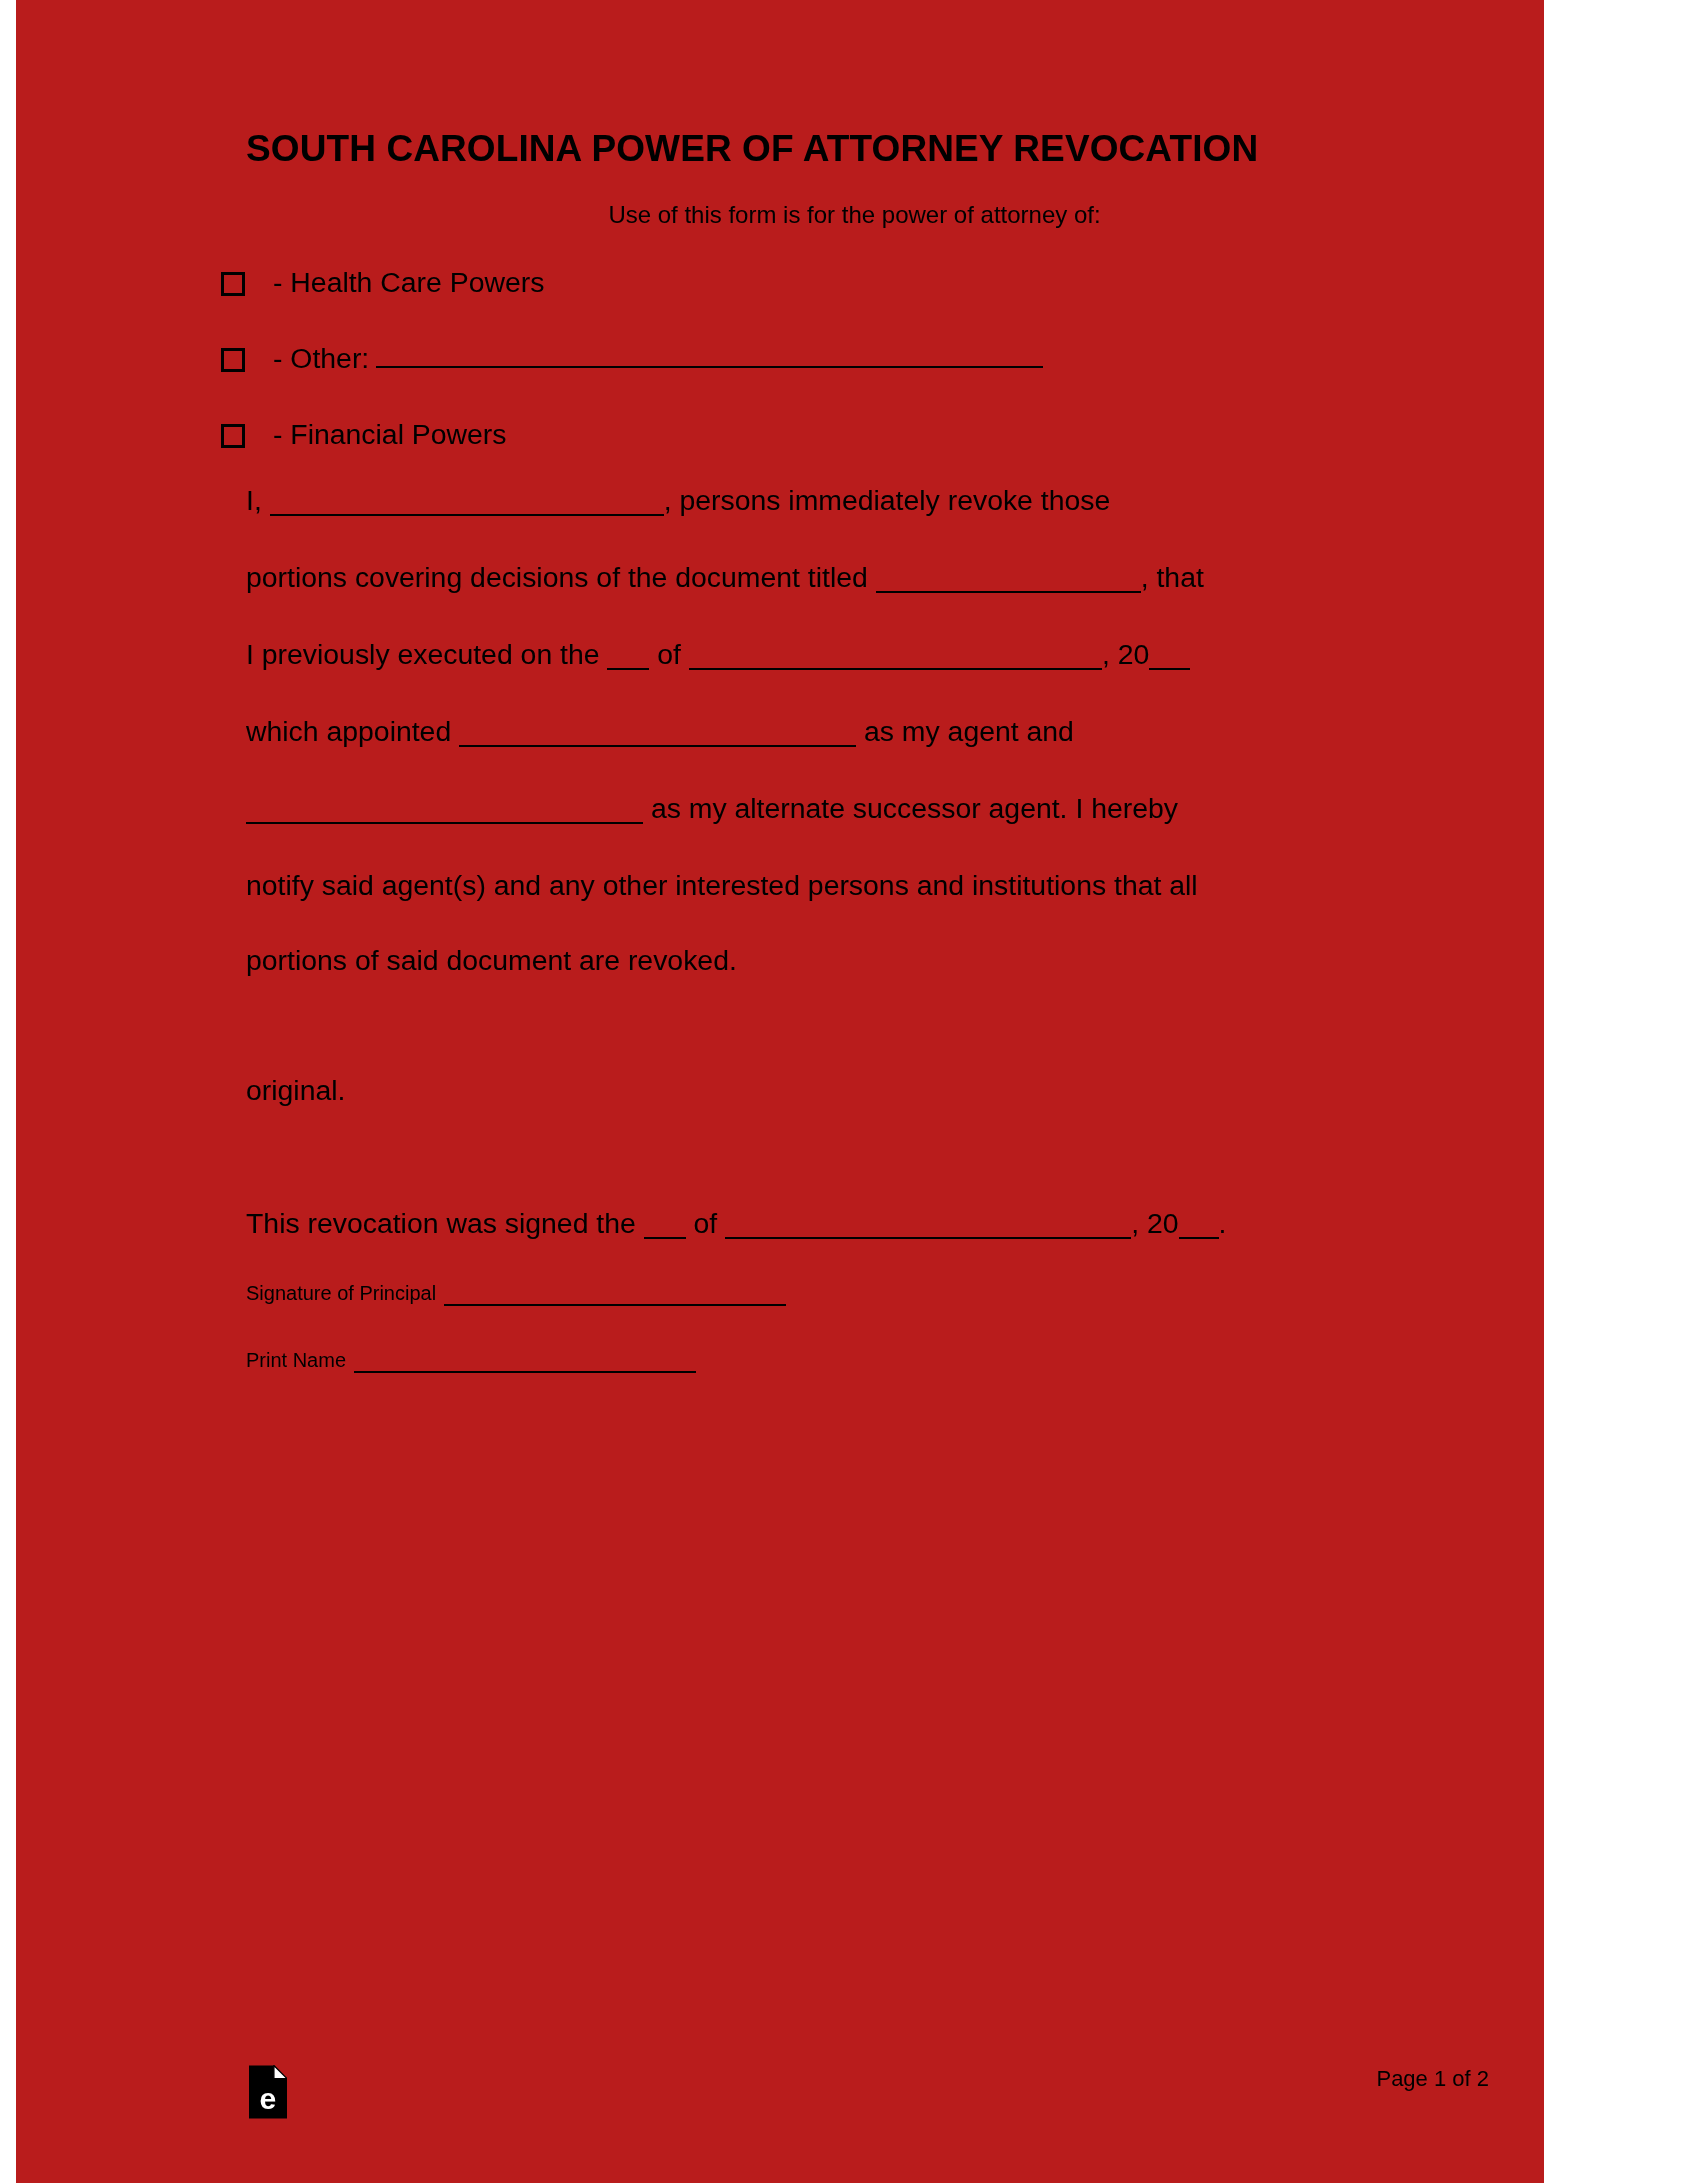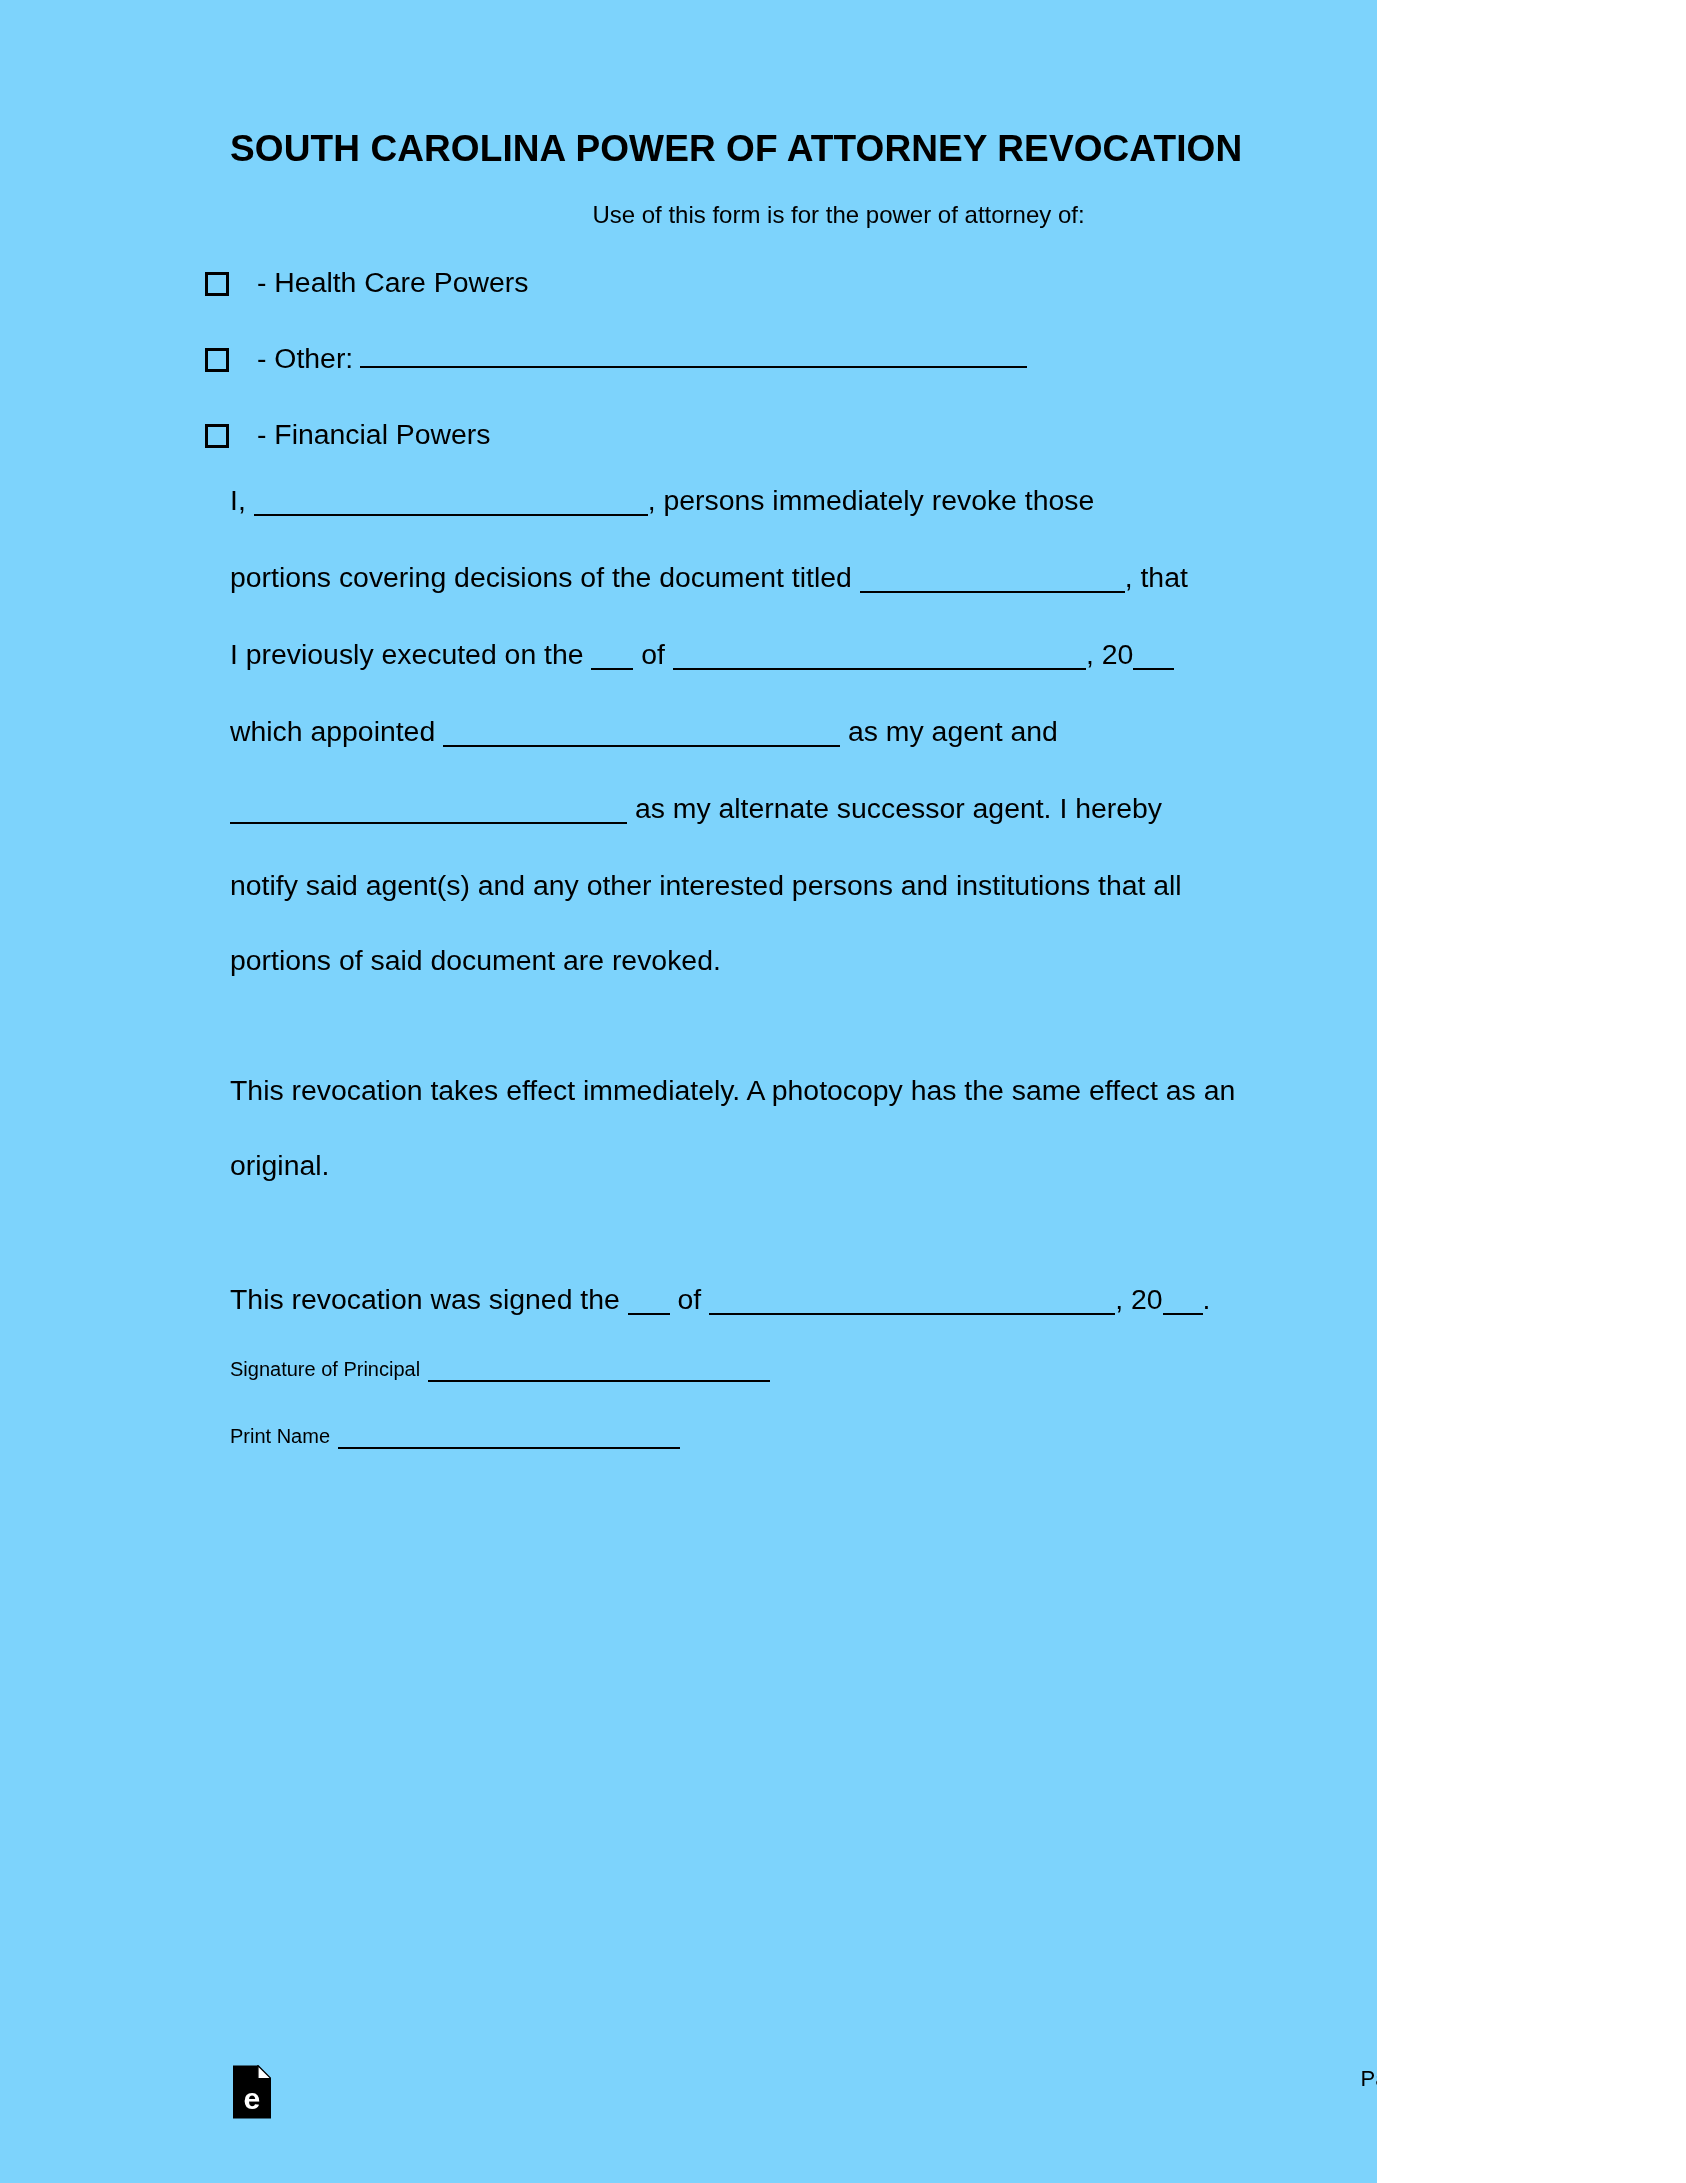--- a/index.html
+++ b/index.html
@@ -7,25 +7,26 @@
     margin: 0;
     padding: 0;
     background: #ffffff;
   }
   body {
     font-family: "Liberation Sans", sans-serif;
     color: #000000;
   }
   .page {
     position: relative;
-    width: 1377px;
+    width: 1528px;
     height: 2183px;
-    background: #7dd3fc;
+    background: #b91c1c;
     box-sizing: border-box;
     overflow: hidden;
+    margin-left: 16px;
   }
   .content {
     position: absolute;
     left: 230px;
     top: 0;
     width: 1217px;
   }
 
   
   .doc-title {
@@ -218,21 +219,20 @@
 
       <div class="para-line"><span class="rule r-alt"></span> <span>as my alternate successor agent. I hereby</span></div>
 
       <div class="para-line">notify said agent(s) and any other interested persons and institutions that all</div>
 
       <div class="para-line">portions of said document are revoked.</div>
 
     </div>
 
     <div class="effect-block">
-      <div class="para-line">This revocation takes effect immediately. A photocopy has the same effect as an</div>
       <div class="para-line">original.</div>
     </div>
 
     <div class="signing-block">
 
       <div class="sign-date-line"><span>This revocation was signed the</span> <span class="rule r-sday"></span> <span>of</span> <span class="rule r-smonth"></span><span>, 20</span><span class="rule r-syear"></span><span>.</span></div>
 
       <div class="sign-line"><span>Signature of Principal</span><span class="rule r-sig"></span></div>
 
       <div class="sign-line"><span>Print Name</span><span class="rule r-print"></span></div>

